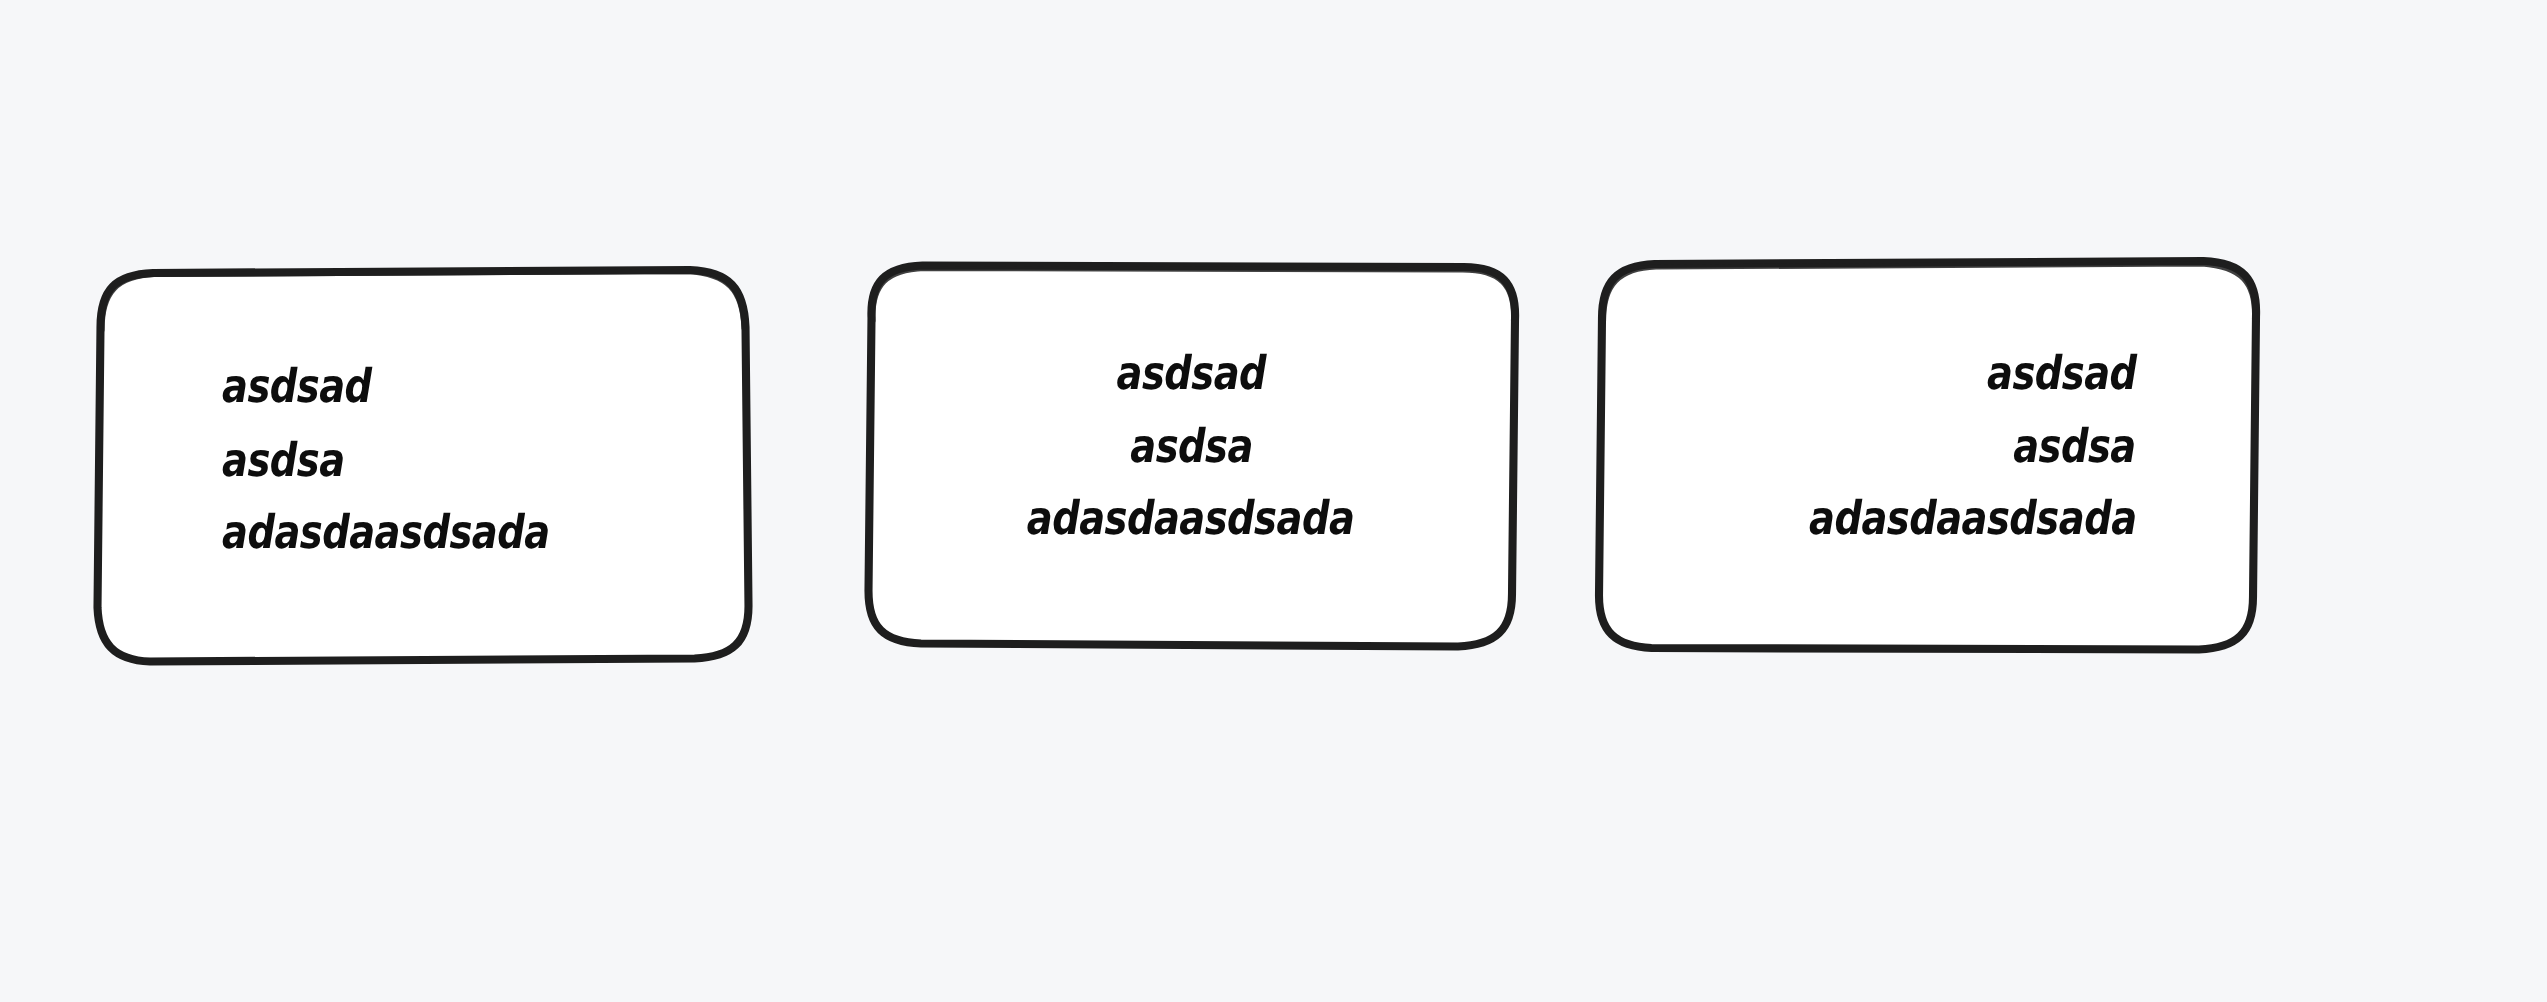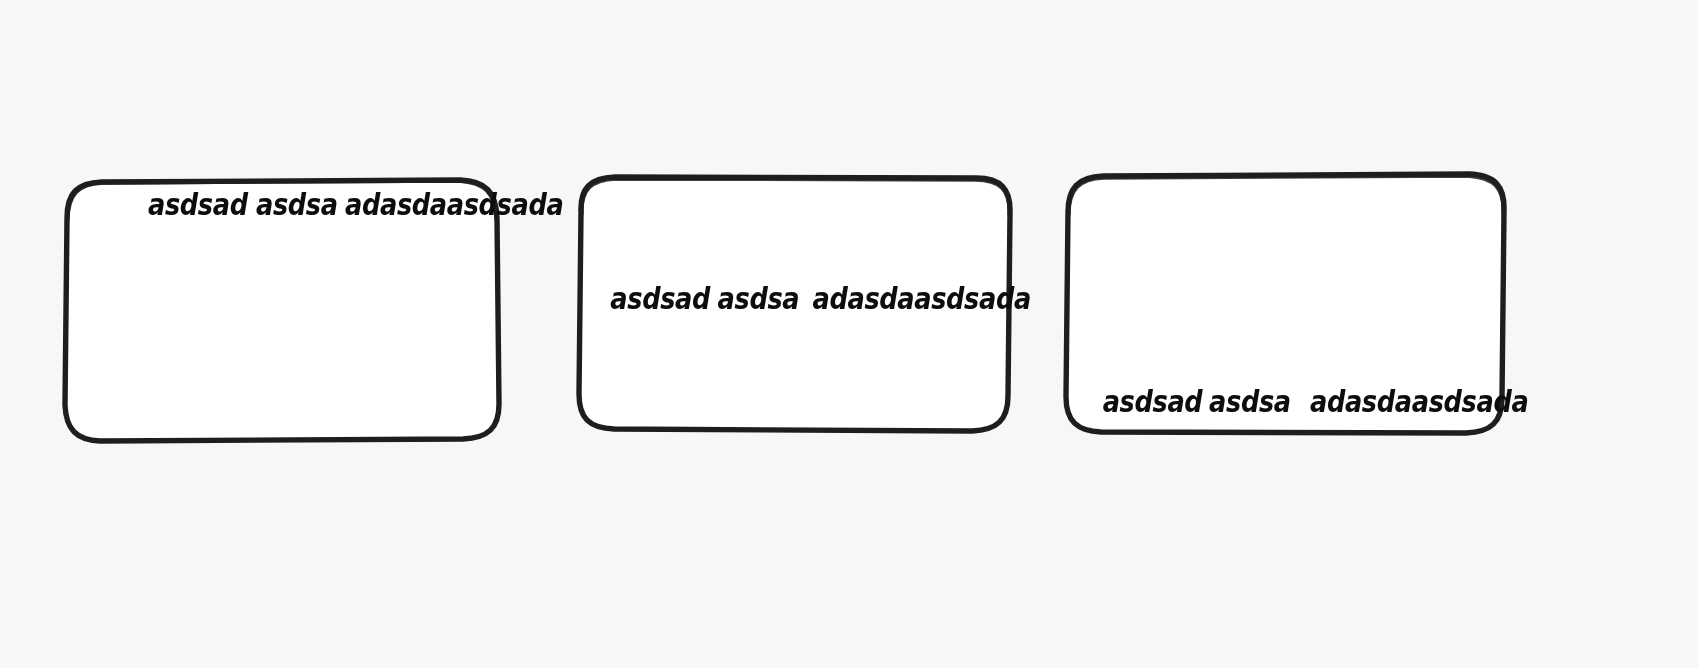--- a/index.html
+++ b/index.html
@@ -30,21 +30,22 @@
     inset: 0;
     width: 100%;
     height: 100%;
     display: block;
     overflow: visible;
   }
   .card .card-body {
     position: absolute;
     inset: 0;
     display: flex;
-    flex-direction: row;
+    flex-direction: column;
+    justify-content: center;
     box-sizing: border-box;
     padding: 10px 34px;
   }
 
   .card-text-line {
     font-family: "DejaVu Sans", sans-serif;
     font-weight: bold;
     font-style: italic;
     font-size: 31px;
     line-height: 1.57;

